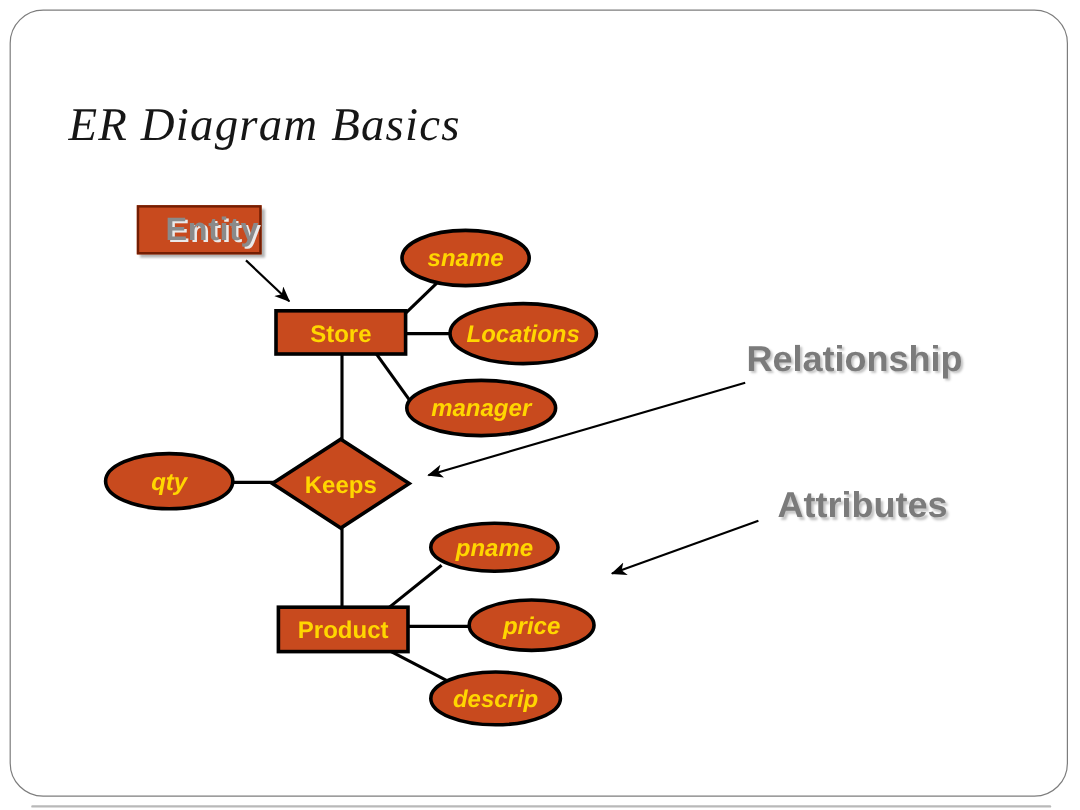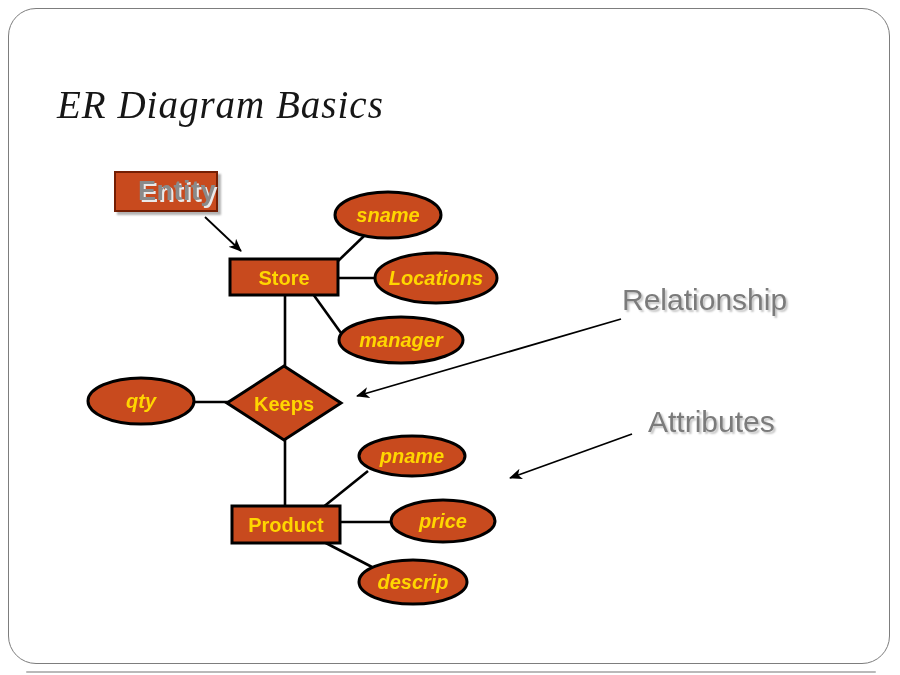--- a/index.html
+++ b/index.html
@@ -24,21 +24,21 @@
     position:absolute;left:114px;top:171px;width:104px;height:41px;
     background:#C84A1E;border:2px solid #741E03;box-sizing:border-box;
     box-shadow:3px 3px 2px #b3b3b3;
     display:flex;align-items:center;justify-content:flex-end;
   }
   .entity-callout span{
     font-weight:bold;font-size:27px;color:#8a8a8a;
     text-shadow:2px 2px 0 #e9e9e9;letter-spacing:.5px;
   }
   .callout{
-    position:absolute;font-weight:normal;font-size:30px;color:#7b7b7b;
+    position:absolute;font-weight:bold;font-size:30px;color:#7b7b7b;
     text-shadow:2px 2px 2px #c4c4c4;white-space:nowrap;
   }
   .callout.relationship{left:622px;top:283px;}
   .callout.attributes{left:648px;top:405px;}
   svg.diagram{position:absolute;left:0;top:0;}
   .shape{fill:#C84A1E;stroke:#000000;stroke-width:3;}
   .edge{stroke:#000000;stroke-width:2.6;fill:none;}
   .ann-arrow{stroke:#000000;stroke-width:1.8;fill:none;}
   text.node-label{
     font-family:"Liberation Sans",sans-serif;font-weight:bold;font-size:20px;

